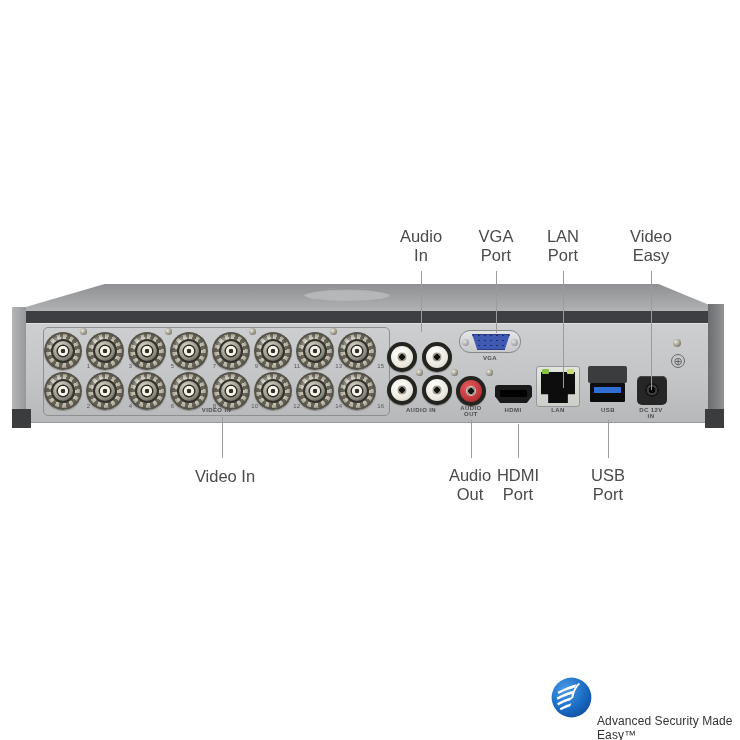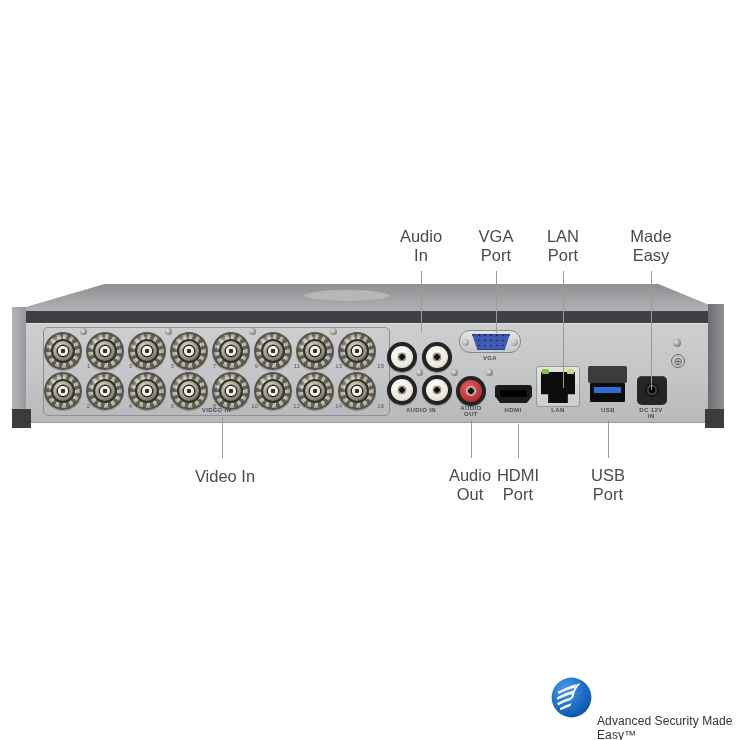--- a/index.html
+++ b/index.html
@@ -242,21 +242,21 @@
   </div>
   <div class="lbl" style="left:451px; top:227px;">
     <span>VGA</span>
     <span>Port</span>
   </div>
   <div class="lbl" style="left:518px; top:227px;">
     <span>LAN</span>
     <span>Port</span>
   </div>
   <div class="lbl" style="left:606px; top:227px;">
-    <span>Made</span>
+    <span>Video</span>
     <span>Easy</span>
   </div>
 
   <div class="lbl" style="left:165px; top:467px; width:120px;">
     <span>Video In</span>
   </div>
   <div class="lbl" style="left:425px; top:466px;">
     <span>Audio</span>
     <span>Out</span>
   </div>

